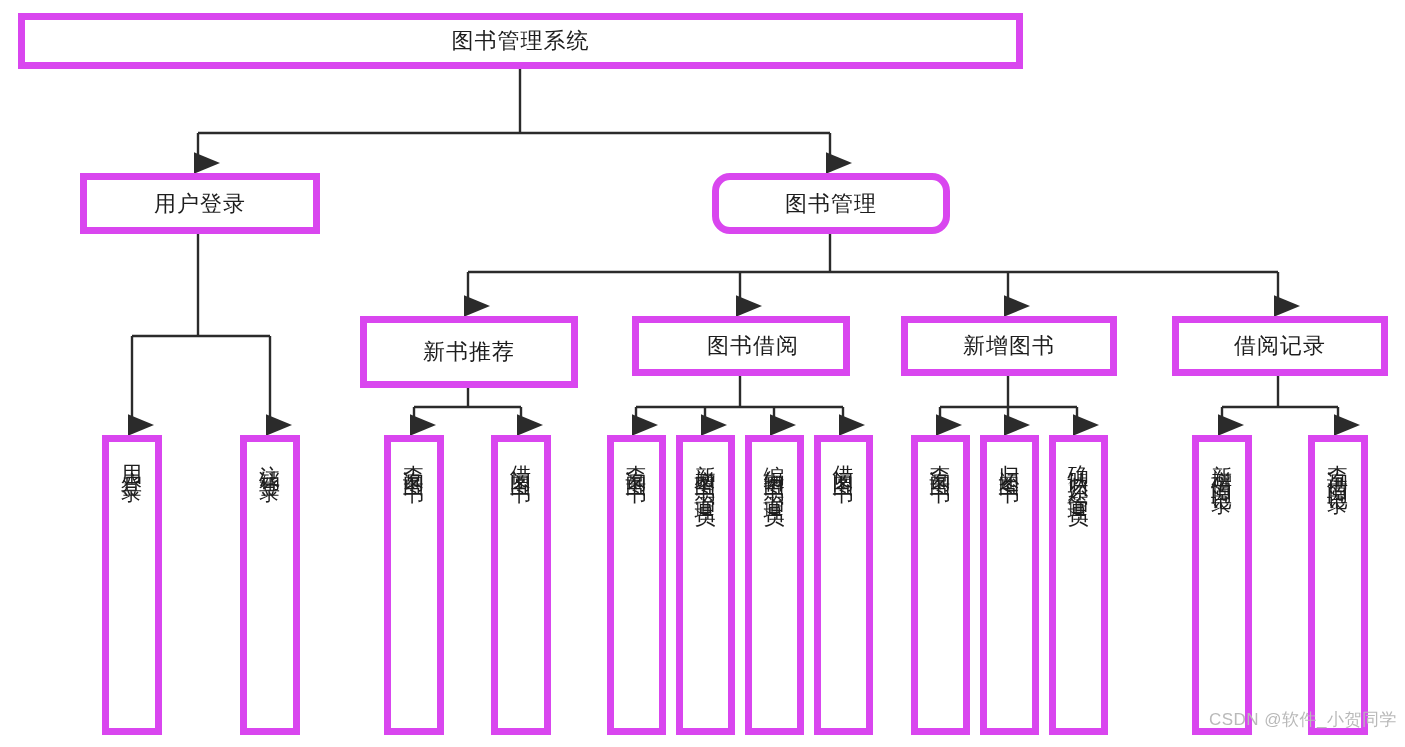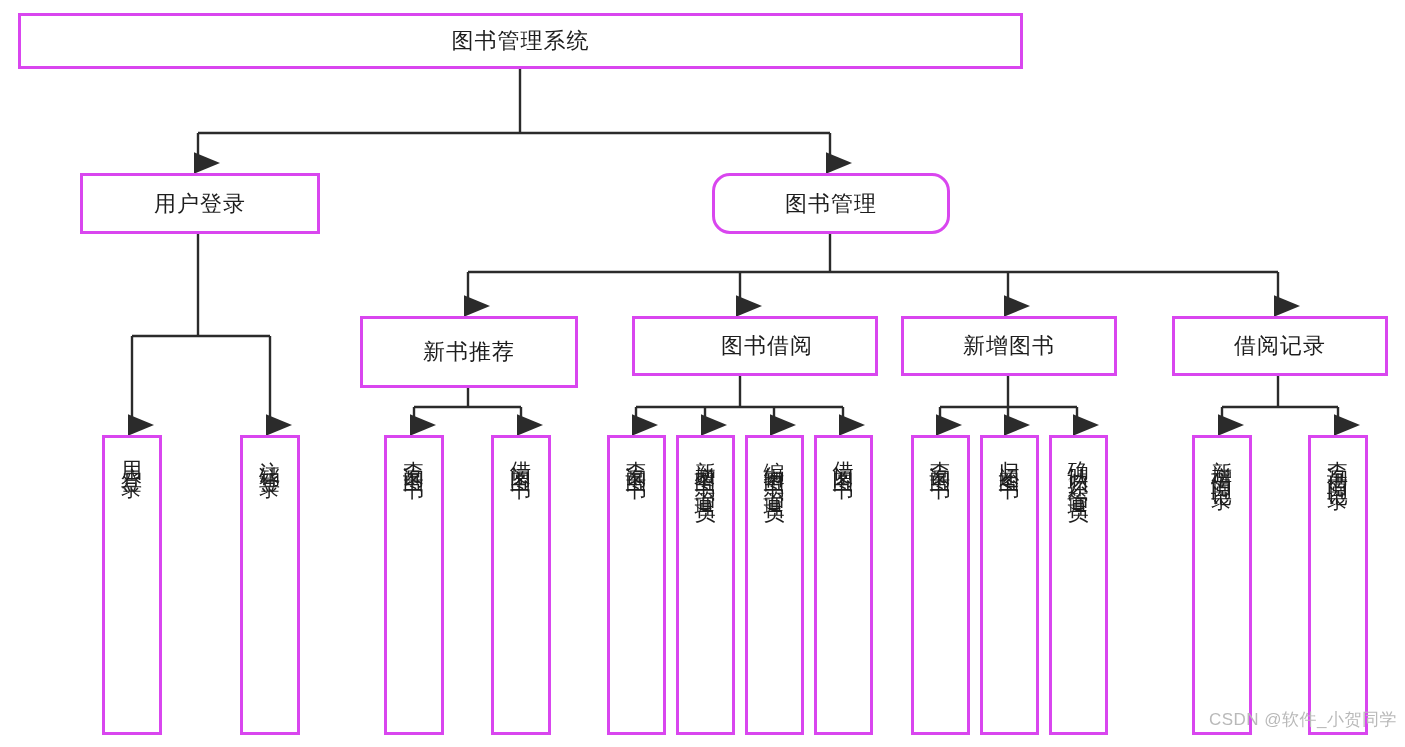--- a/index.html
+++ b/index.html
@@ -11,21 +11,21 @@
     overflow:hidden;
     position:relative;
   }
   #canvas{position:relative;width:1405px;height:747px;}
   svg.edges{position:absolute;left:0;top:0;width:1405px;height:747px;pointer-events:none;}
 
   .node{
     position:absolute;
     box-sizing:border-box;
     background:#ffffff;
-    border:3px solid #d946ef;
+    border:7px solid #d946ef;
     display:flex;
     align-items:center;
     justify-content:center;
     text-align:center;
   }
   .node .label{
     font-size:22px;
     line-height:1.15;
     letter-spacing:1px;
     color:#1d1d1d;
@@ -120,21 +120,21 @@
   <div class="node" style="left:80px;top:173px;width:240px;height:61px;">
     <span class="label">用户登录</span>
   </div>
   <div class="node" style="left:712px;top:173px;width:238px;height:61px;border-radius:18px;">
     <span class="label">图书管理</span>
   </div>
 
   <div class="node" style="left:360px;top:316px;width:218px;height:72px;">
     <span class="label">新书推荐</span>
   </div>
-  <div class="node" style="left:632px;top:316px;width:246px;height:60px;padding-left:24px;">
+  <div class="node" style="left:632px;top:316px;width:218px;height:60px;padding-left:24px;">
     <span class="label">图书借阅</span>
   </div>
   <div class="node" style="left:901px;top:316px;width:216px;height:60px;">
     <span class="label">新增图书</span>
   </div>
   <div class="node" style="left:1172px;top:316px;width:216px;height:60px;">
     <span class="label">借阅记录</span>
   </div>
 
   <div class="node vert" style="left:102px;top:435px;width:60px;height:300px;">

